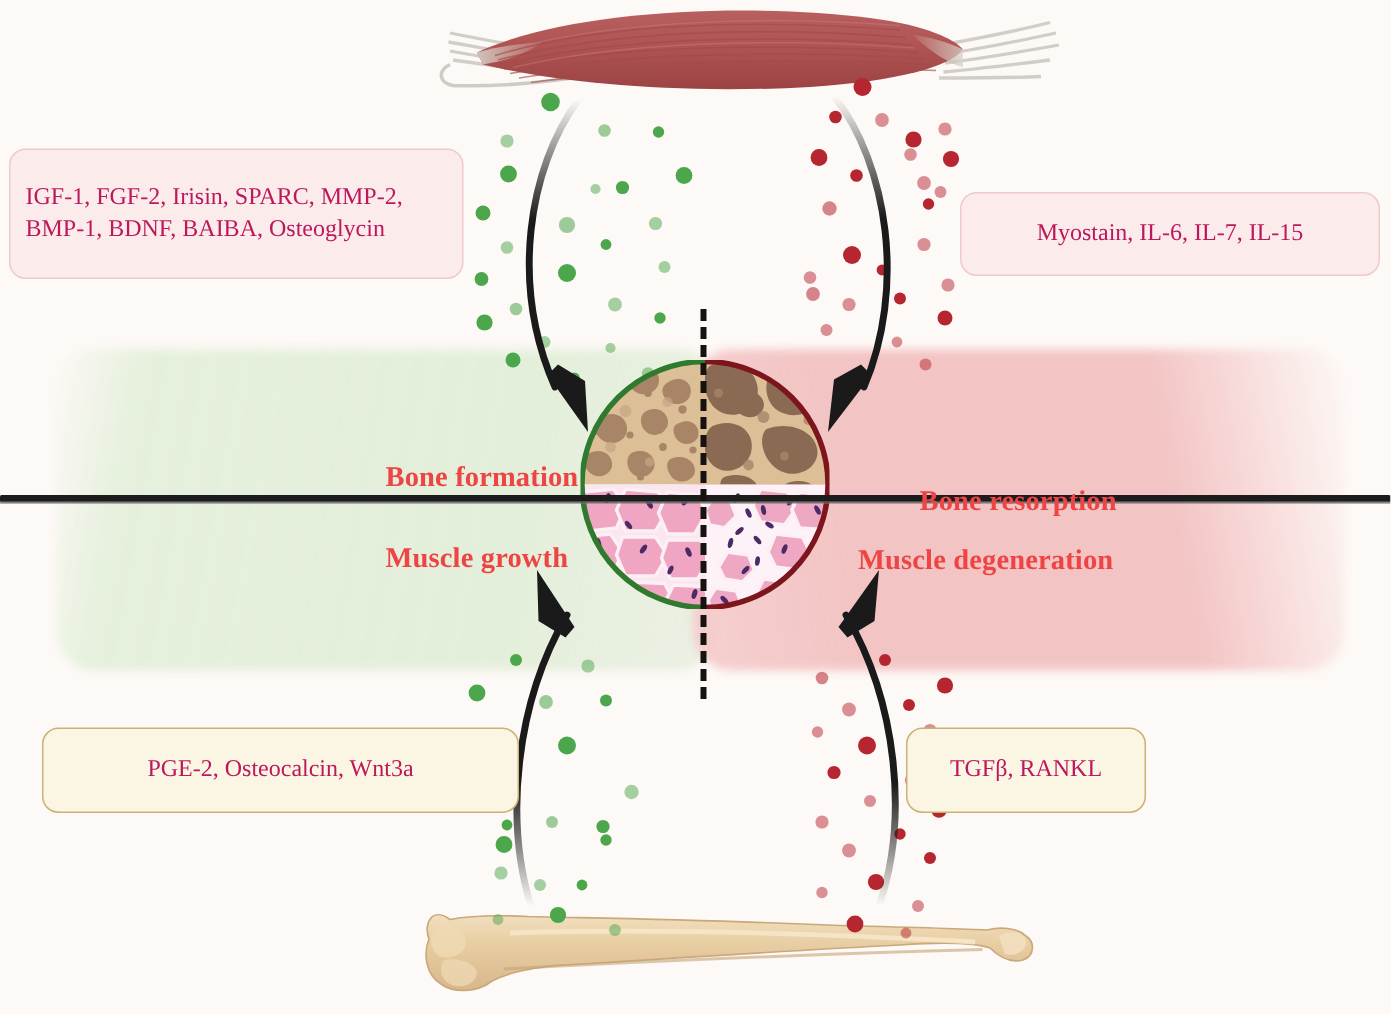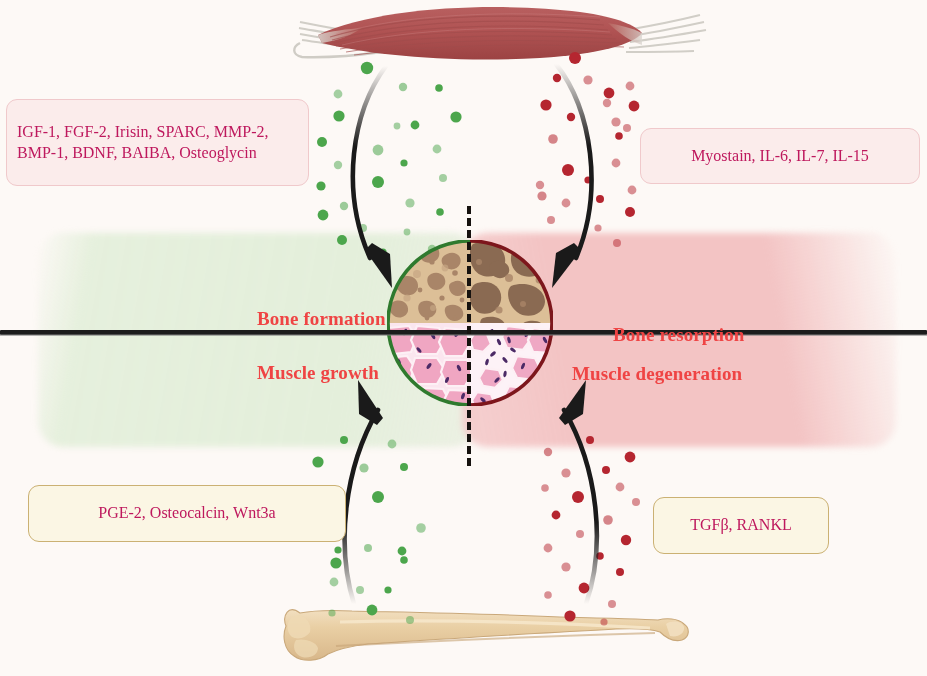--- a/index.html
+++ b/index.html
@@ -59,21 +59,21 @@
     text-align:left;line-height:1.30;
     font-size:16px;color:#be185d;
     border-radius:11px;
   }
   .box-pink{background:#fbeceb;border:1.6px solid #f0c9cb;}
   .box-cream{background:#fbf6e4;border:1.6px solid #cbb173;}
 
   #box-tl{left:6px;top:99px;width:303px;height:87px;padding:4px 10px;}
   #box-tr{left:630px;top:128px;width:280px;height:56px;padding:4px 10px;margin-left:10px;}
   #box-bl{left:28px;top:485px;width:318px;height:57px;padding:4px 10px;}
-  #box-br{left:653px;top:485px;width:176px;height:57px;padding:4px 10px;margin-top:12px;}
+  #box-br{left:604px;top:485px;width:160px;height:57px;padding:4px 10px;}
 
   
   #circle-wrap{position:absolute;left:387px;top:240px;width:166px;height:166px;}
 
   
   svg.layer{position:absolute;left:0;top:0;width:927px;height:676px;overflow:visible;}
   .dot{shape-rendering:geometricPrecision;}
 </style>
 </head>
 <body>

